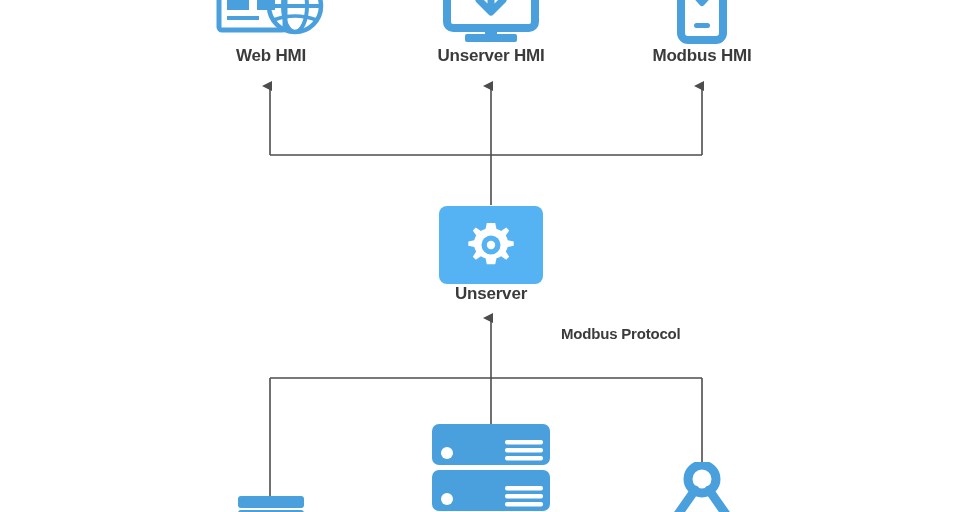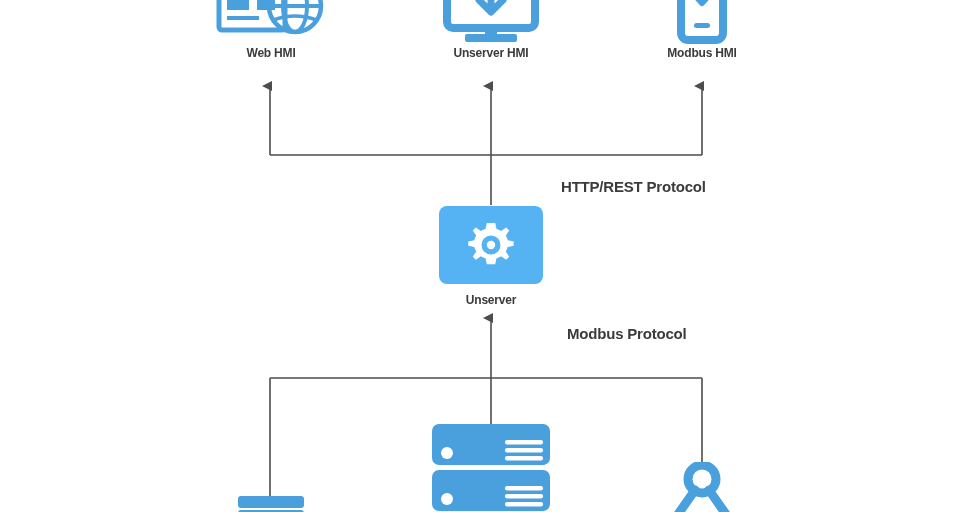--- a/index.html
+++ b/index.html
@@ -17,21 +17,21 @@
     background: #ffffff;
     overflow: hidden;
   }
   .node {
     position: absolute;
     display: flex;
     flex-direction: column;
     align-items: center;
   }
   .node-label {
-    font-size: 12px;
+    font-size: 17px;
     font-weight: bold;
     color: #3b3b3b;
     letter-spacing: -0.2px;
     white-space: nowrap;
     text-align: center;
   }
   .proto-label {
     position: absolute;
     font-size: 15px;
     font-weight: bold;
@@ -46,21 +46,20 @@
   
   .unserver-box {
     width: 104px;
     height: 78px;
     border-radius: 8px;
     display: flex;
     align-items: center;
     justify-content: center;
   }
   .unserver-label {
-    margin-top: 9px;
   }
   svg { display: block; }
   .wiring {
     position: absolute;
     left: 0;
     top: 0;
   }
 </style>
 </head>
 <body>
@@ -126,41 +125,40 @@
     <span class="icon-wrap">
       <svg width="112" height="80" viewBox="0 0 112 80">
         <rect x="35" y="0" width="42" height="74" rx="7" fill="none" stroke="#4a9fdd" stroke-width="8"></rect>
         <path d="M56,16 L56,34 M47,27 L56,37 L65,27" fill="none" stroke="#4a9fdd" stroke-width="6" stroke-linecap="round" stroke-linejoin="round"></path>
         <rect x="48" y="57" width="16" height="5" rx="2.5" fill="#4a9fdd"></rect>
       </svg>
     </span>
     <span class="node-label">Modbus HMI</span>
   </div>
 
-  <div class="proto-label" style="left:561px; top:178px;">HTTP/REST Protocol</div>
 
   <div class="node" style="left:439px; top:206px; width:104px;">
     <div class="unserver-box" style="background:#55b3f3;">
       <span class="icon-wrap">
         <svg width="52" height="52" viewBox="0 0 52 52">
           <path fill="#ffffff" d="M26,4 l4.2,0 1.3,6.0 a16.5,16.5 0 0 1 4.6,1.9 l5.1,-3.4 3.0,3.0 -3.4,5.1
             a16.5,16.5 0 0 1 1.9,4.6 l6.0,1.3 0,4.2 -6.0,1.3 a16.5,16.5 0 0 1 -1.9,4.6 l3.4,5.1 -3.0,3.0
             -5.1,-3.4 a16.5,16.5 0 0 1 -4.6,1.9 l-1.3,6.0 -4.2,0 -4.2,0 -1.3,-6.0
             a16.5,16.5 0 0 1 -4.6,-1.9 l-5.1,3.4 -3.0,-3.0 3.4,-5.1 a16.5,16.5 0 0 1 -1.9,-4.6
             l-6.0,-1.3 0,-4.2 6.0,-1.3 a16.5,16.5 0 0 1 1.9,-4.6 l-3.4,-5.1 3.0,-3.0 5.1,3.4
             a16.5,16.5 0 0 1 4.6,-1.9 l1.3,-6.0 z"></path>
           <circle cx="26" cy="26" r="9.5" fill="#55b3f3"></circle>
           <circle cx="26" cy="26" r="4.2" fill="#ffffff"></circle>
         </svg>
       </span>
     </div>
     <span class="node-label unserver-label">Unserver</span>
   </div>
 
-  <div class="proto-label" style="left:561px; top:325px;margin-left:6px;">Modbus Protocol</div>
+  <div class="proto-label" style="left:561px; top:325px;">Modbus Protocol</div>
 
   <div class="node" style="left:238px; top:496px; width:66px;">
     <span class="icon-wrap">
       <svg width="66" height="32" viewBox="0 0 66 32">
         <rect x="0" y="0" width="66" height="12" rx="3" fill="#4a9fdd"></rect>
         <rect x="0" y="14" width="66" height="18" rx="3" fill="#4a9fdd"></rect>
       </svg>
     </span>
   </div>
 

